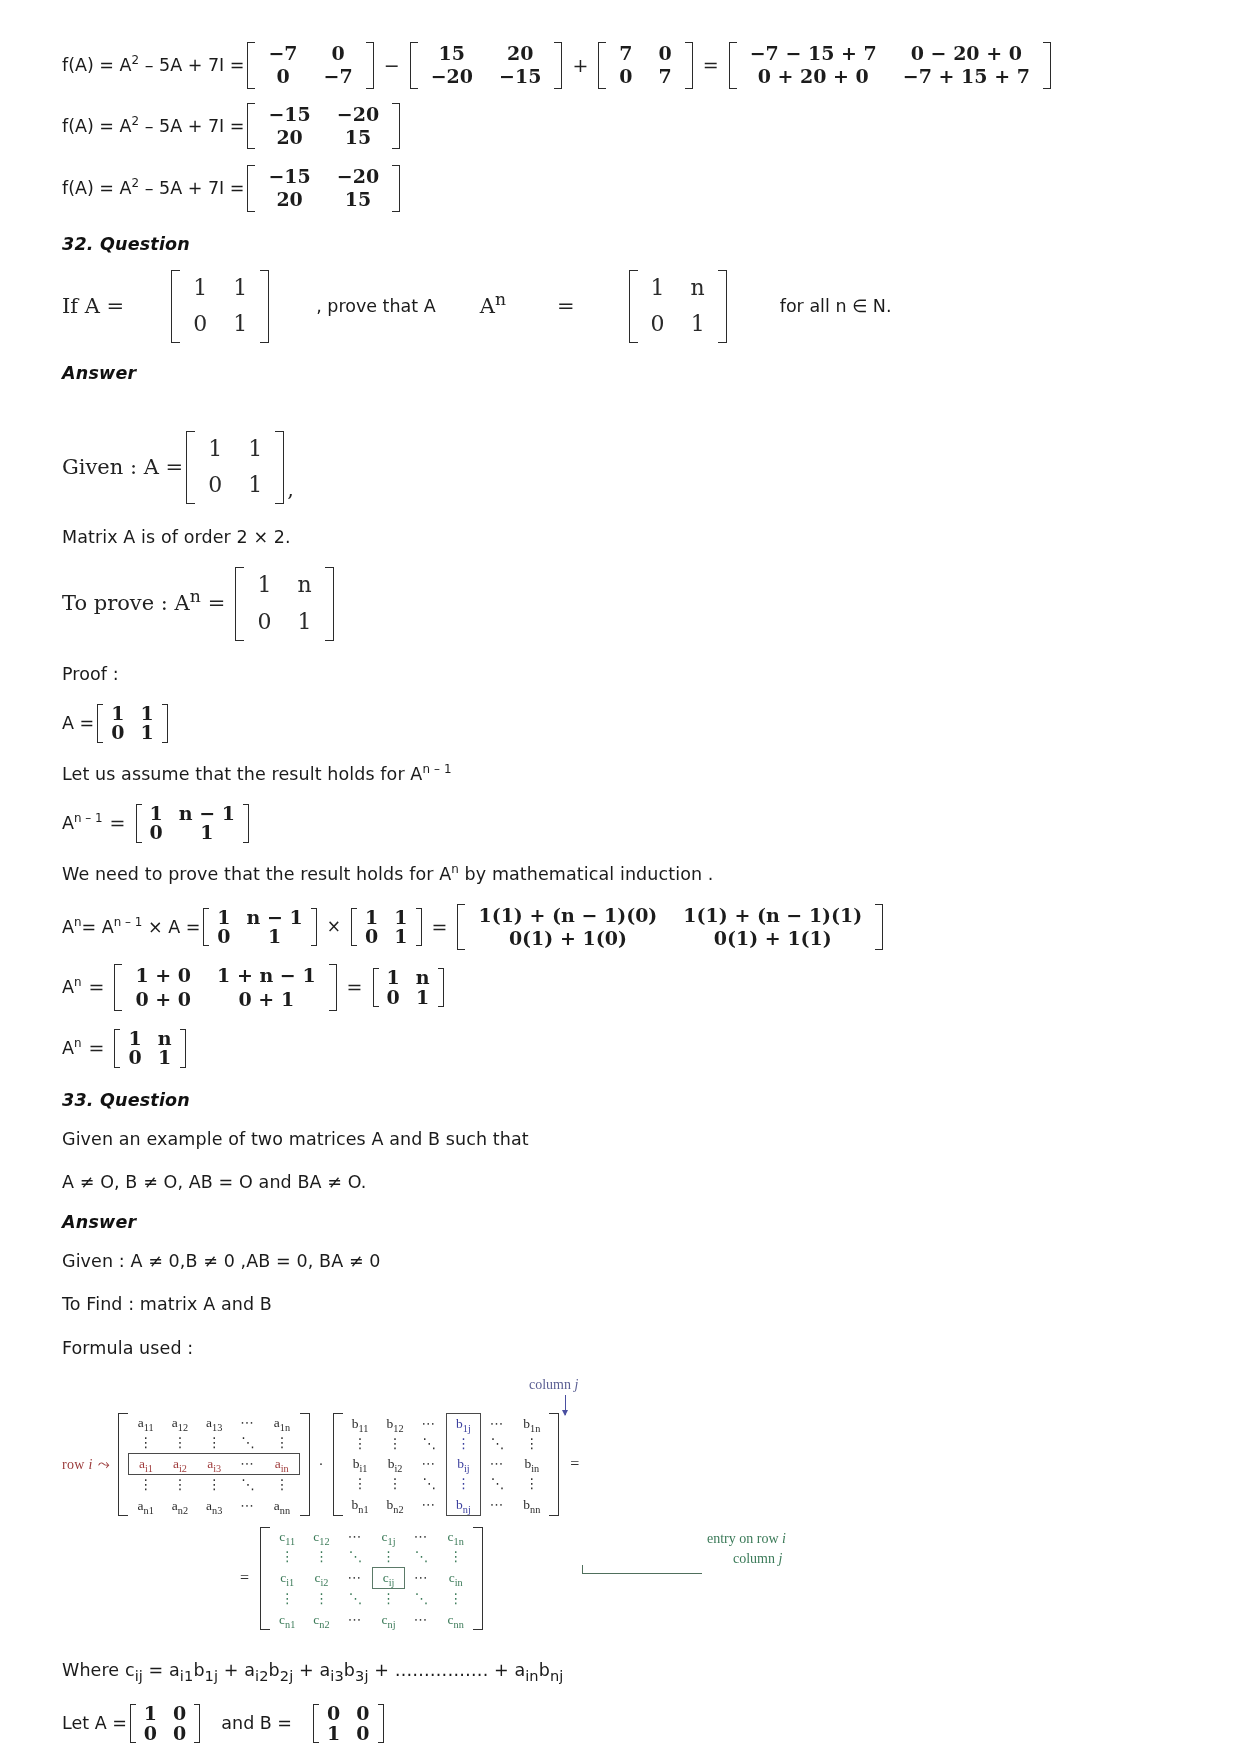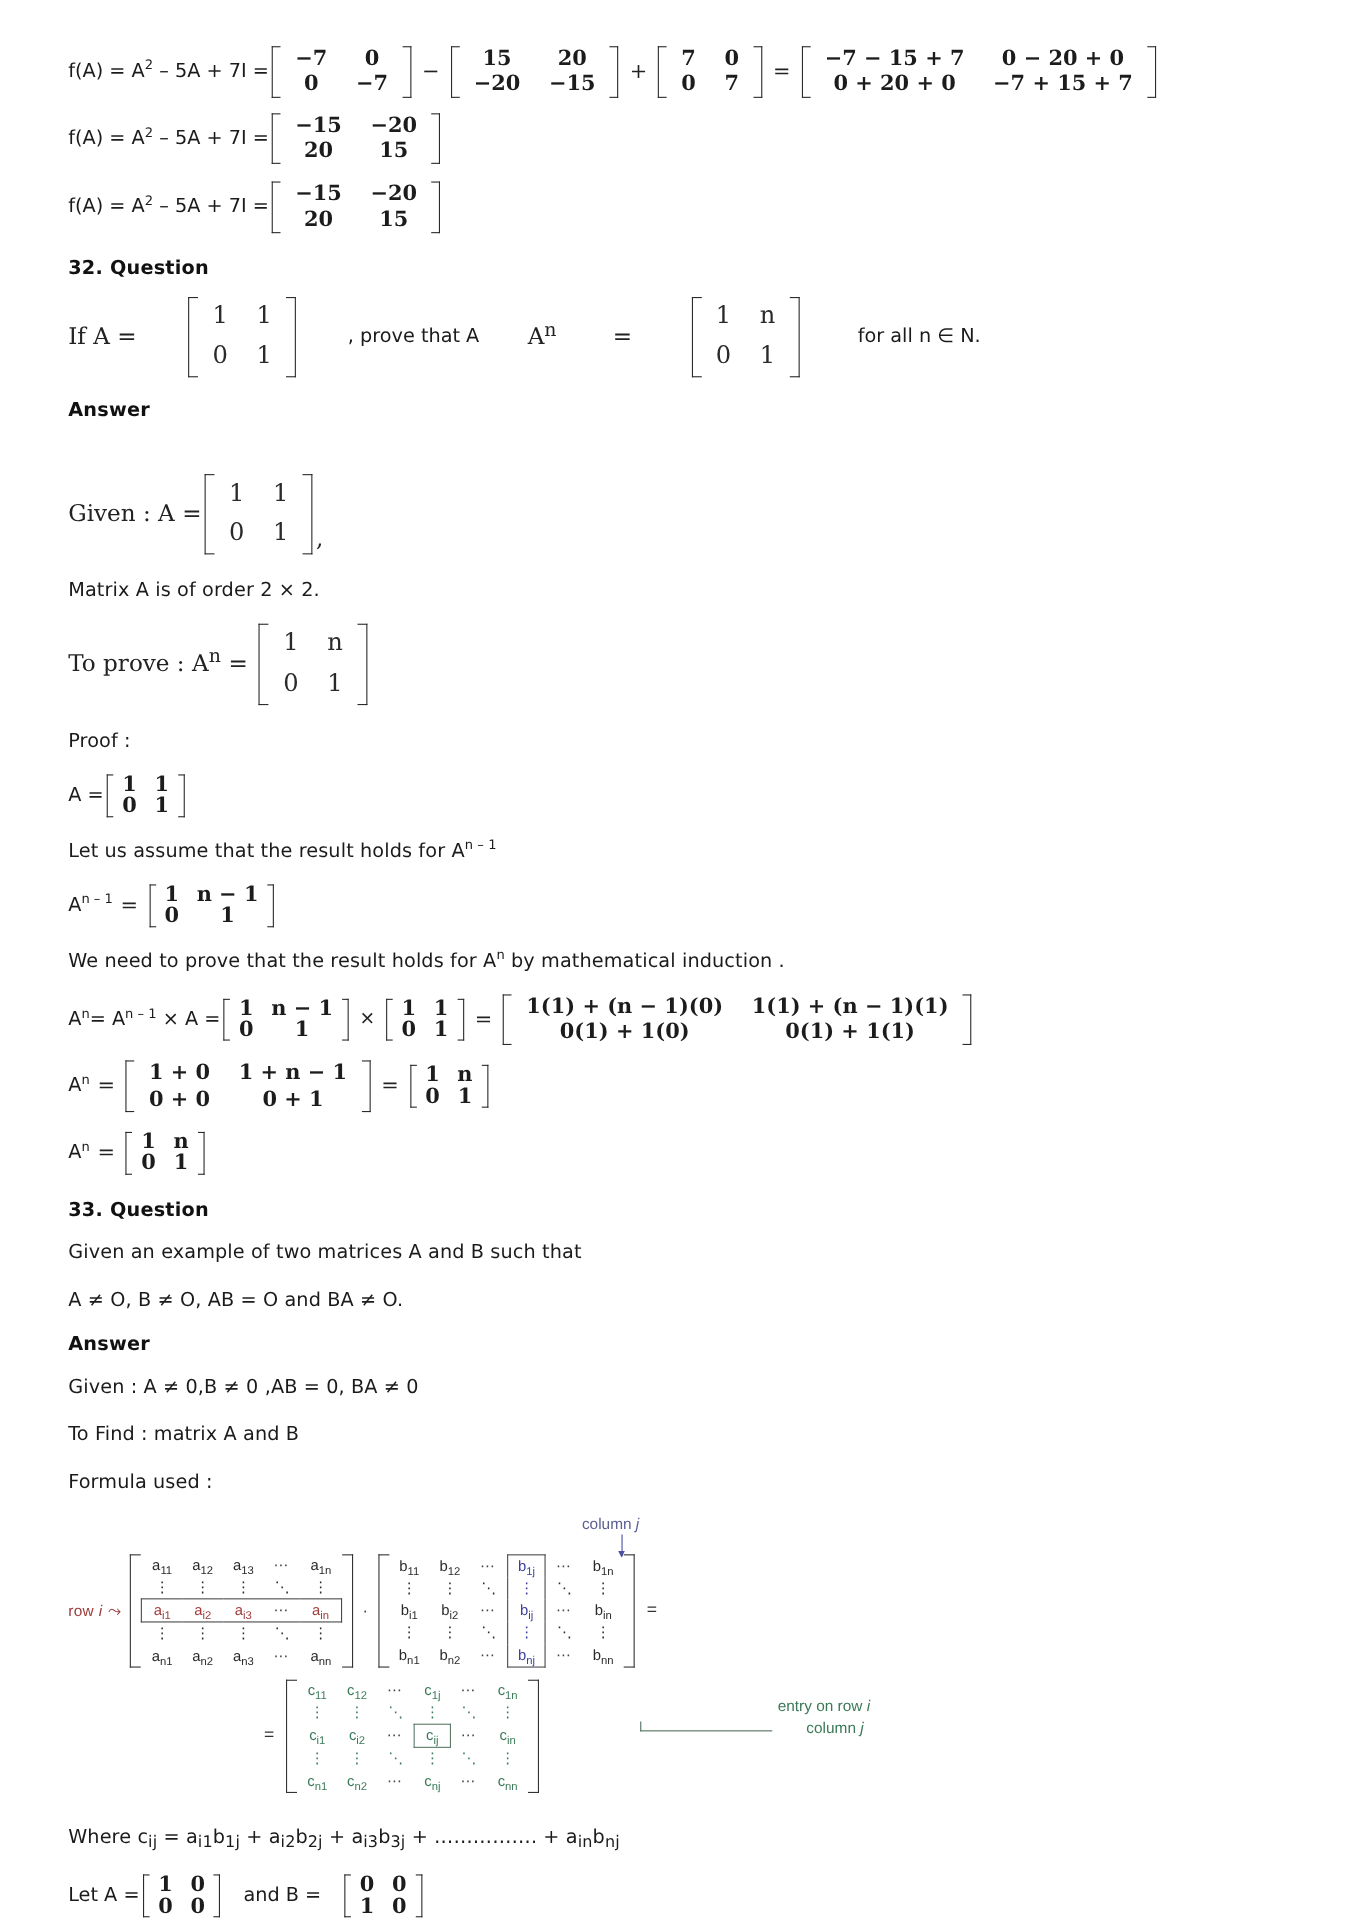--- a/index.html
+++ b/index.html
@@ -19,20 +19,21 @@
     color:#1b1b1b;
     margin:0 0 17px 0;
     letter-spacing:0.1px;
   }
   .heading {
     font-size:17.5px;
     font-weight:bold;
     color:#111;
     margin:0 0 16px 0;
     letter-spacing:0.2px;
+    font-style:italic;
   }
   .eqline {
     margin:0 0 14px 0;
     display:flex;
     align-items:center;
     flex-wrap:nowrap;
     font-size:17.5px;
     color:#1b1b1b;
     line-height:1.4;
   }
@@ -87,21 +88,21 @@
   .mat.wide .cell { padding:1px 13px; line-height:1.12; }
 
   .op { margin:0 7px; font-size:19px; font-family:"DejaVu Serif","Liberation Serif",serif; color:#222; }
   .op.light { font-family:"DejaVu Sans","Liberation Sans",sans-serif; font-size:17px; }
 
   
   .figure {
     position:relative;
     margin:16px 0 20px 0;
     height:260px;
-    font-family:Liberation Sans, sans-serif;
+    font-family:Liberation Serif, serif;
   }
   .fig-row1 { position:absolute; left:0; top:36px; display:flex; align-items:center; }
   .fig-row2 { position:absolute; left:178px; top:150px; display:flex; align-items:center; }
 
   .collabel {
     position:absolute;
     left:467px; top:0px;
     font-size:14px;
     color:#5b5f93;
     font-style:normal;
@@ -156,21 +157,21 @@
   td.boxcol { border-left:1.1px solid #4a4a4a; border-right:1.1px solid #4a4a4a; }
   td.boxcol-top { border-top:1.1px solid #4a4a4a; }
   td.boxcol-bot { border-bottom:1.1px solid #4a4a4a; }
   td.boxcell { border:1.1px solid #5b7a68; }
   .dotop { margin:0 9px; font-size:15px; color:#333; }
   .eqop { margin:0 11px; font-size:16px; color:#333; }
   .eqop-left { margin-right:11px; font-size:16px; color:#333; }
 
   .entrynote {
     position:absolute;
-    left:645px; top:164px;
+    left:645px; top:152px;
     font-size:14px;
     color:#3b7a58;
     line-height:1.4;
     white-space:nowrap;
   }
   .entrynote i { font-style:italic; }
   .entrynote .l2 { display:block; padding-left:26px; }
   .leader {
     position:absolute;
     left:520px; top:196px;

